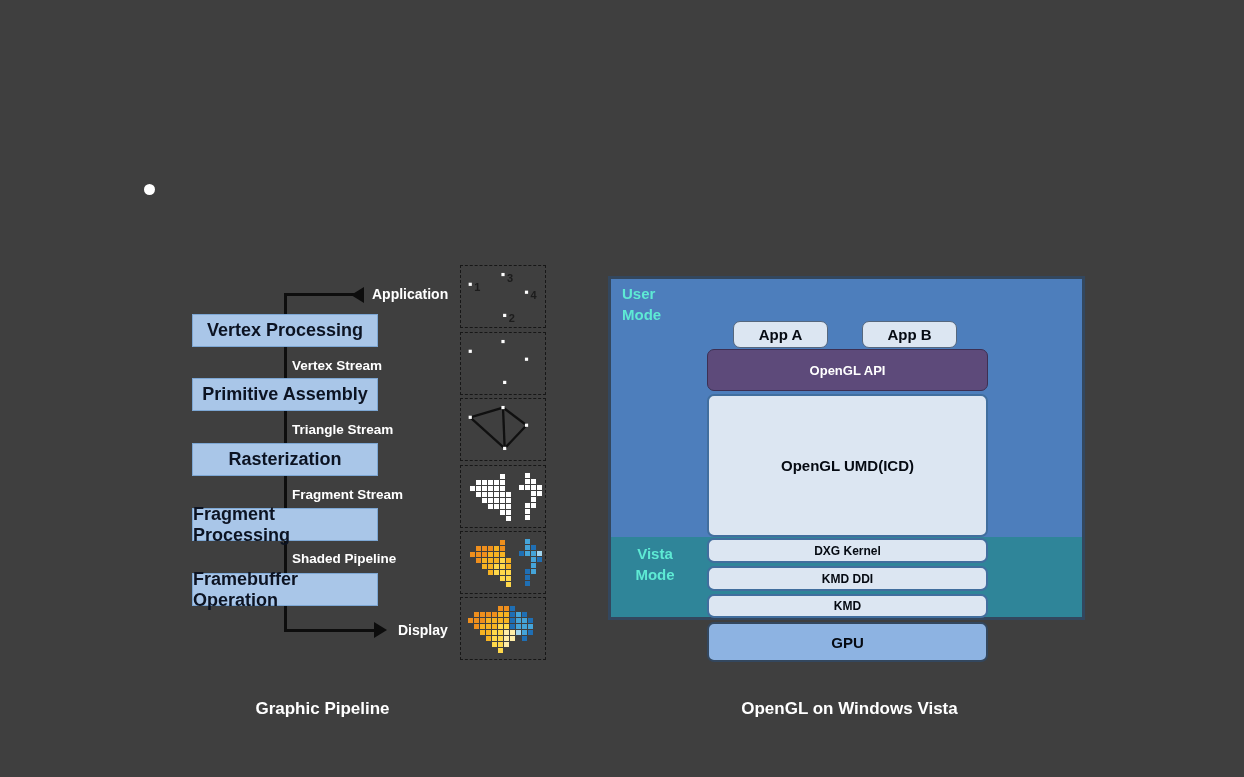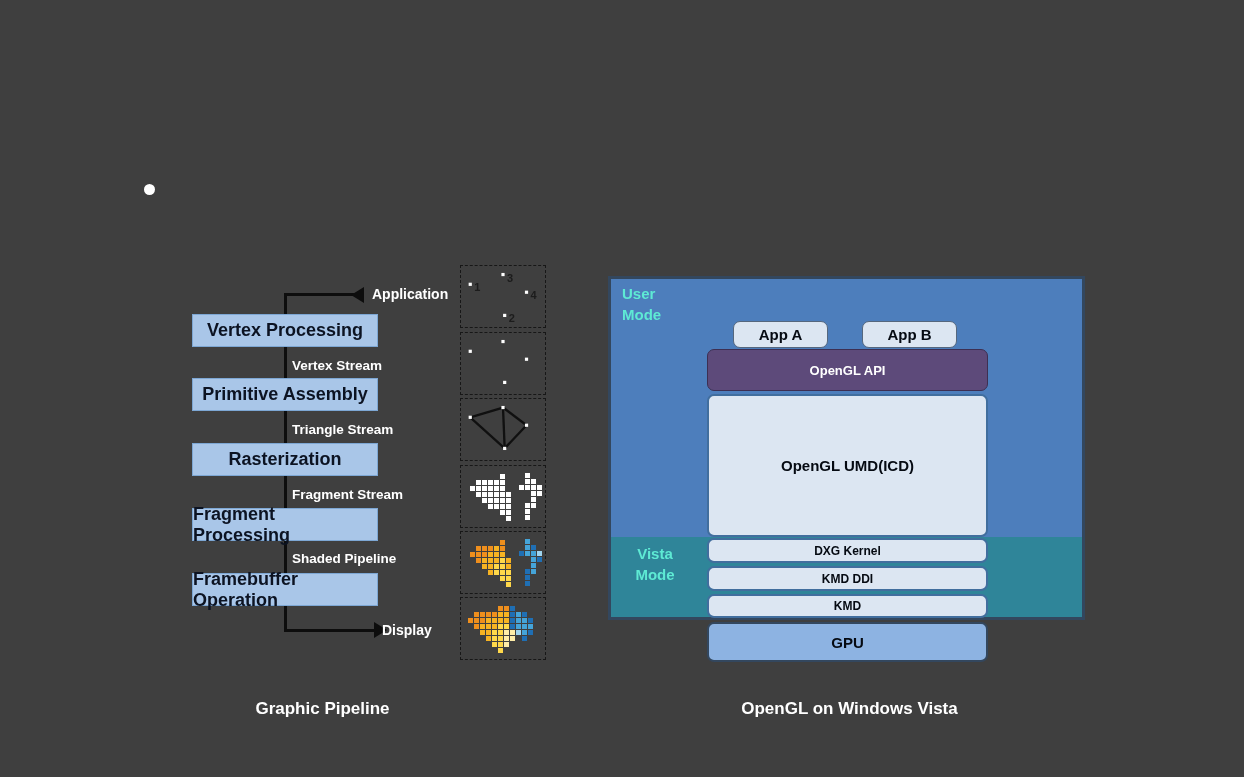--- a/index.html
+++ b/index.html
@@ -26,21 +26,21 @@
   
   .pline{position:absolute;background:var(--diagram-line,#0d0d0d);}
   .spine{left:284px;top:293px;width:3px;height:338px;}
   .h-top{left:284px;top:293px;width:70px;height:3px;}
   .h-bottom{left:284px;top:629px;width:92px;height:3px;}
   .arrhead{position:absolute;width:0;height:0;}
   .arr-app{left:351px;top:287px;border-top:8px solid transparent;border-bottom:8px solid transparent;border-right:13px solid var(--diagram-line,#0d0d0d);}
   .arr-disp{left:374px;top:622px;border-top:8px solid transparent;border-bottom:8px solid transparent;border-left:13px solid var(--diagram-line,#0d0d0d);}
   .flow-label{position:absolute;font-size:14px;font-weight:bold;color:var(--text-white,#fff);white-space:nowrap;}
   .lbl-app{left:372px;top:286px;}
-  .lbl-disp{left:382px;top:622px;}
+  .lbl-disp{left:398px;top:622px;}
   .stage{
     position:absolute;left:192px;width:186px;height:33px;
     background:var(--pipeline-box-fill,#a9c6e8);
     border:1px solid var(--pipeline-box-border,#7da7d4);
     box-sizing:border-box;
     display:flex;align-items:center;justify-content:center;
     font-size:18px;font-weight:bold;color:var(--pipeline-box-text,#0c1322);
   }
   .st1{top:314px}.st2{top:378px}.st3{top:443px}.st4{top:508px}.st5{top:573px}
   .stream{position:absolute;left:292px;font-size:13.5px;font-weight:bold;color:var(--text-white,#fff);white-space:nowrap;}

